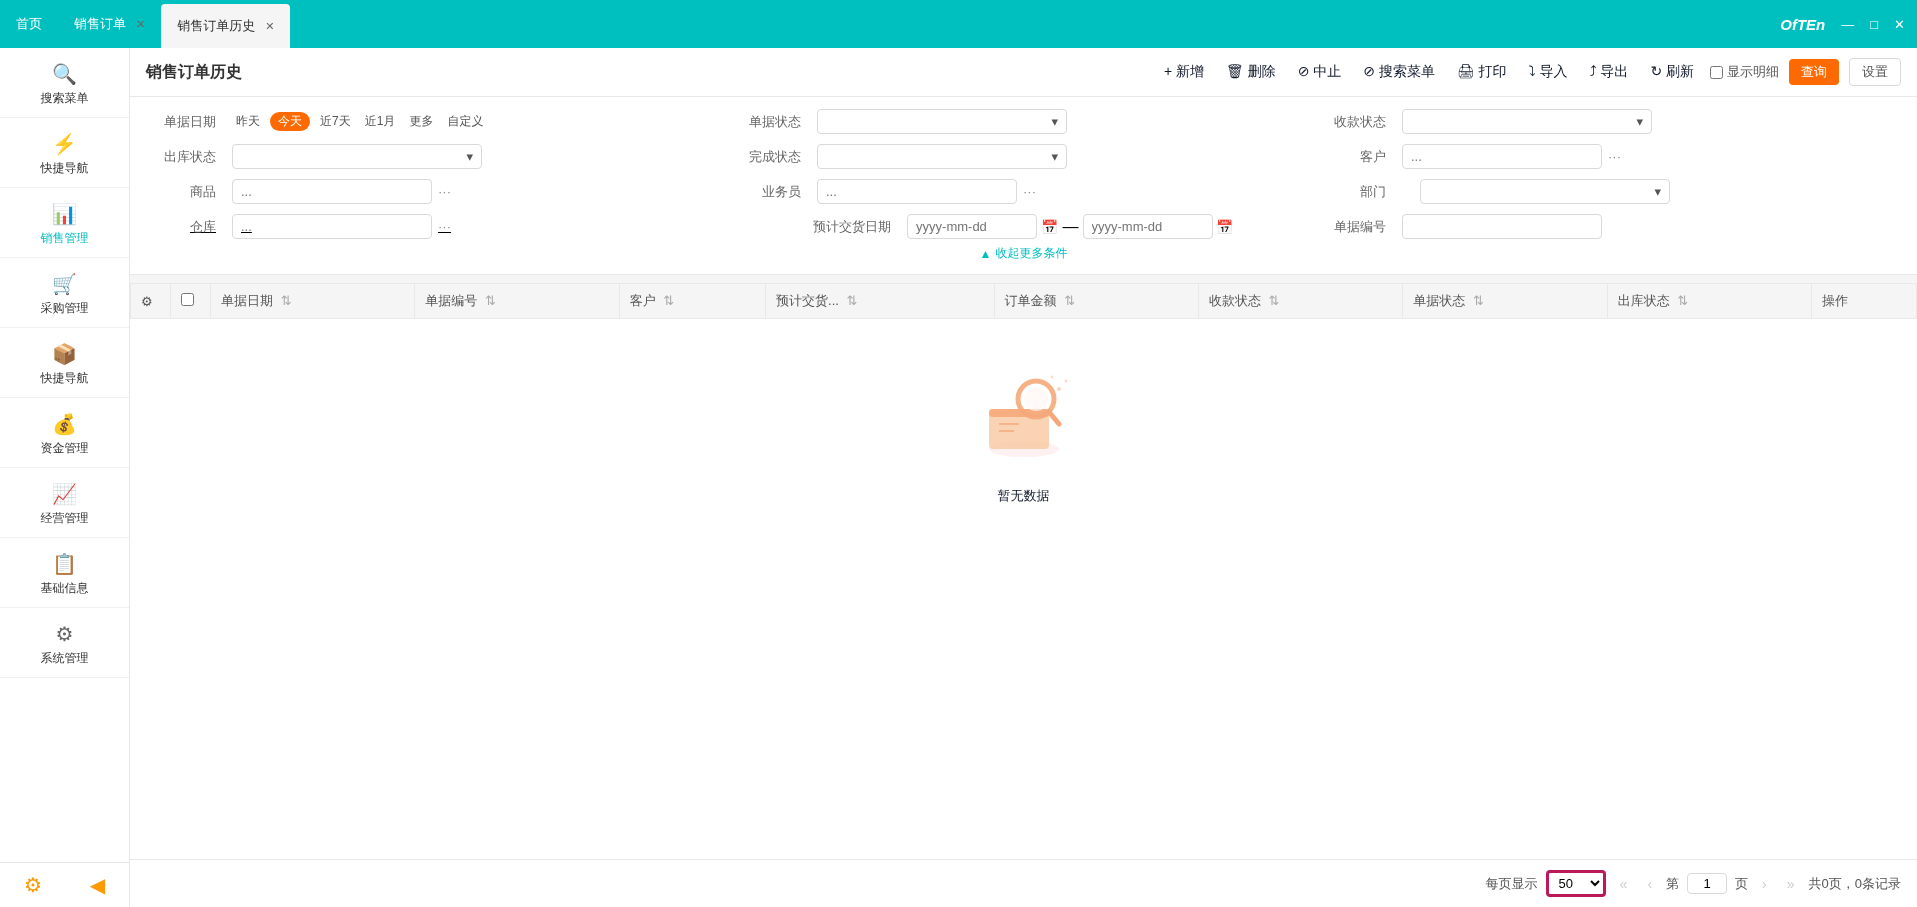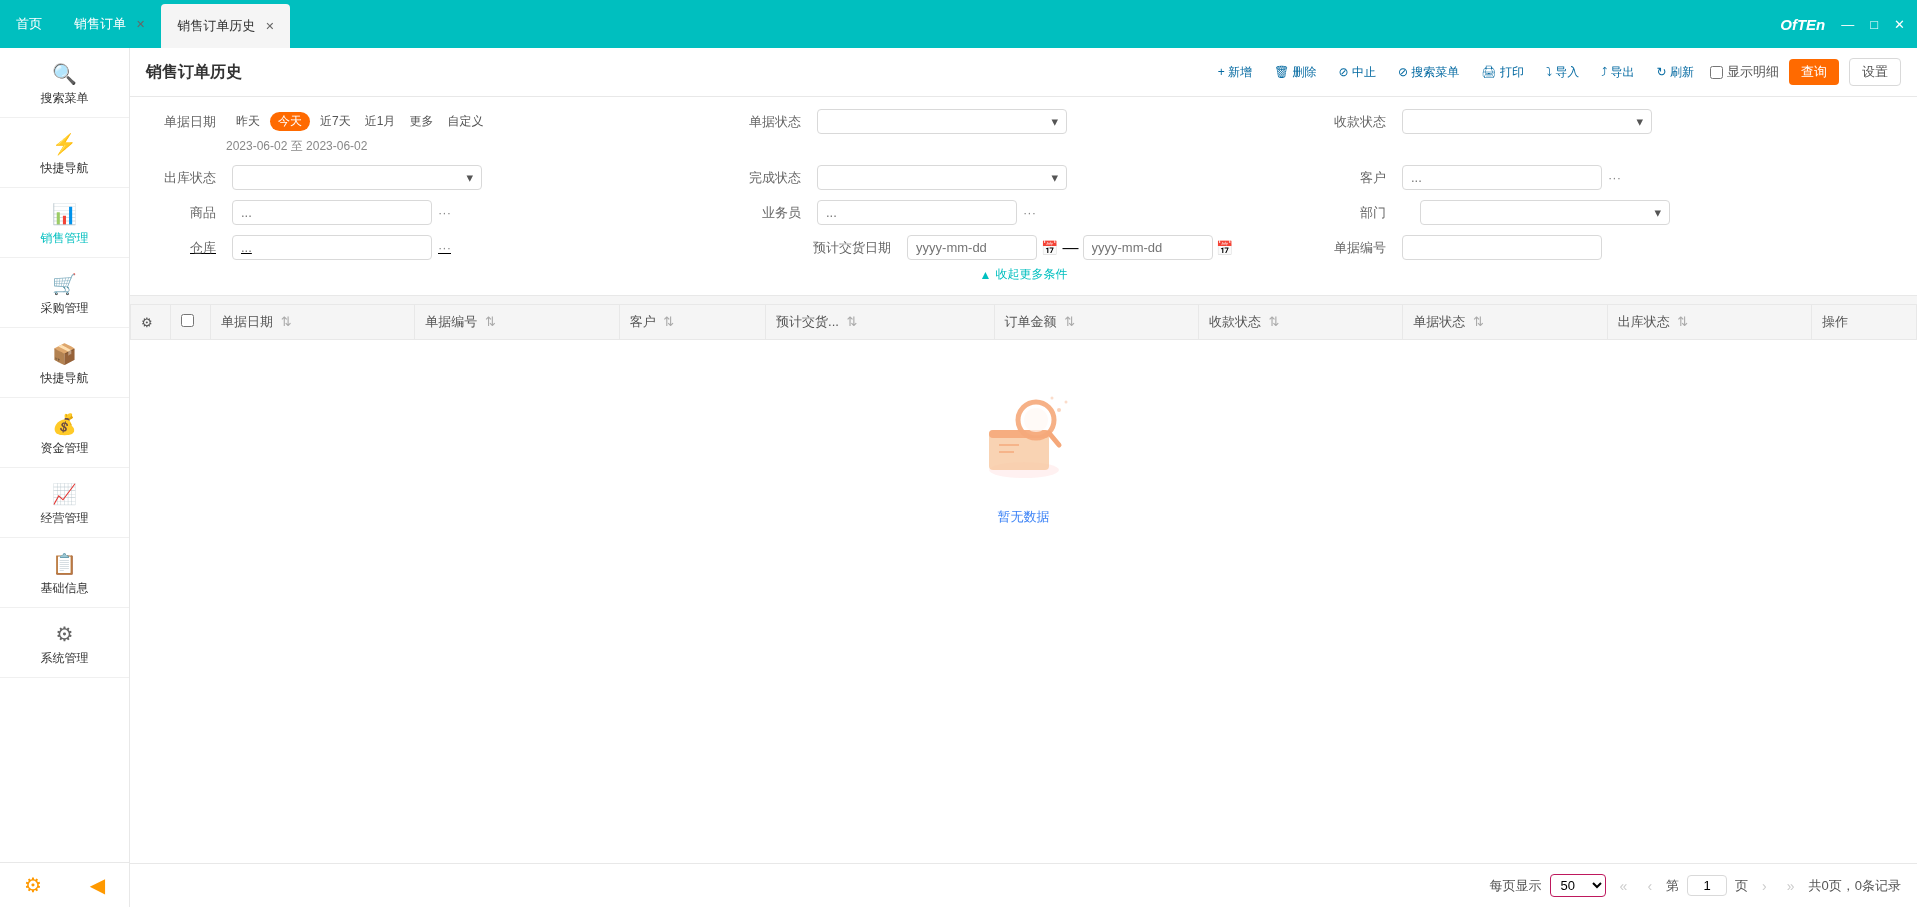--- a/index.html
+++ b/index.html
@@ -131,22 +131,22 @@
     }
     .toolbar {
       display: flex;
       align-items: center;
       gap: 10px;
     }
     .toolbar-btn {
       display: flex;
       align-items: center;
       gap: 4px;
-      font-size: 12px;
-      color: #0369a1;
+      font-size: 14px;
+      color: #0f172a;
       cursor: pointer;
       padding: 2px 6px;
     }
     .toolbar-btn-orange {
       background: #ff6a00;
       color: #fff;
       border: none;
       border-radius: 4px;
       padding: 4px 12px;
       font-size: 13px;
@@ -315,21 +315,21 @@
       align-items: center;
       justify-content: flex-end;
       padding: 10px 16px;
       background: #fff;
       border-top: 1px solid #e8e8e8;
       font-size: 13px;
       color: #555;
       gap: 8px;
     }
     .pagination-select {
-      border: 1px solid #be185d;
+      border: 3px solid #be185d;
       border-radius: 4px;
       padding: 2px 6px;
       font-size: 13px;
       background: #fff;
     }
     .pagination-btn {
       padding: 2px 6px;
       cursor: pointer;
       color: #555;
       font-size: 14px;
@@ -471,23 +471,20 @@
         </div>
         <div style="display:flex; align-items:center; gap:6px;">
           <span class="filter-label">收款状态</span>
           <div class="filter-select filter-select-wide">
             <span></span>
             <span>▾</span>
           </div>
         </div>
       </div>
 
-      <div style="display:flex; align-items:center; margin-bottom:10px; margin-left:80px; margin-top:-6px;">
-        <span class="date-range">2023-06-02 至 2023-06-02</span>
-      </div>
 
       <div style="display:grid; grid-template-columns: 1fr 1fr 1fr; margin-bottom:10px;">
         <div style="display:flex; align-items:center; gap:6px;">
           <span class="filter-label">出库状态</span>
           <div class="filter-select filter-select-wide">
             <span></span>
             <span>▾</span>
           </div>
         </div>
         <div style="display:flex; align-items:center; gap:6px;">
@@ -610,21 +607,21 @@
                   <circle cx="72" cy="40" r="12" fill="#fff8f4" opacity="0.7"></circle>
                   <line x1="85" y1="53" x2="95" y2="65" stroke="#f5a87a" stroke-width="5" stroke-linecap="round"></line>
 
                   <line x1="35" y1="65" x2="55" y2="65" stroke="#f5a87a" stroke-width="2" opacity="0.7"></line>
                   <line x1="35" y1="72" x2="50" y2="72" stroke="#f5a87a" stroke-width="2" opacity="0.7"></line>
 
                   <circle cx="95" cy="30" r="2" fill="#f5a87a" opacity="0.5"></circle>
                   <circle cx="102" cy="22" r="1.5" fill="#f5a87a" opacity="0.4"></circle>
                   <circle cx="88" cy="18" r="1.5" fill="#f5a87a" opacity="0.4"></circle>
                 </svg>
-                <span style="color:#3b82f6; font-size:13px; margin-top:8px;">暂无数据</span>
+                <span style="color:#0f172a; font-size:13px; margin-top:8px;">暂无数据</span>
               </div>
             </td>
           </tr>
         </tbody>
       </table>
     </div>
 
     <div class="pagination">
       <span>每页显示</span>
       <select class="pagination-select">

